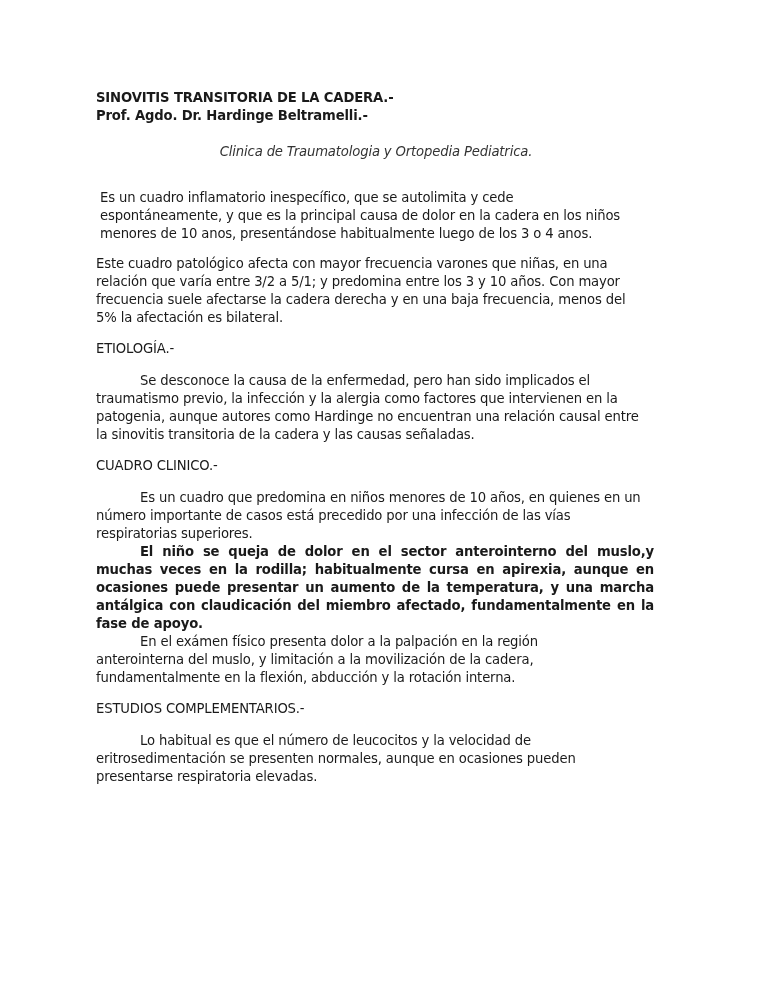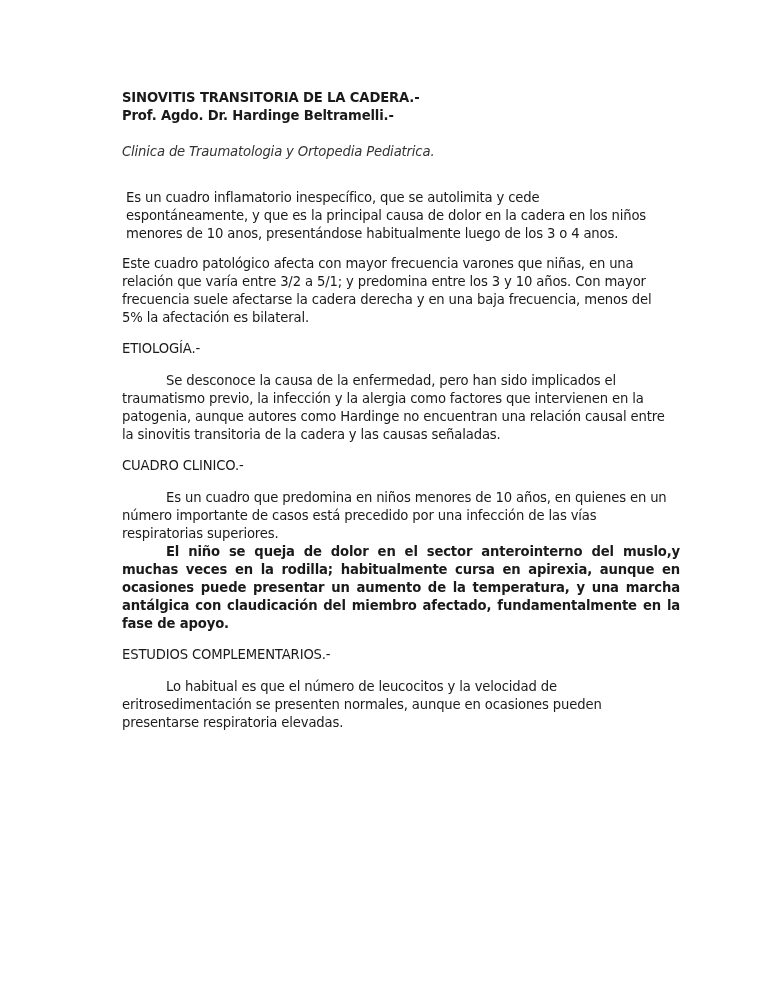--- a/index.html
+++ b/index.html
@@ -1,20 +1,20 @@
 <!DOCTYPE html>
 <html><head>
   <meta charset="utf-8">
   <style>
     html, body { margin: 0; padding: 0; background: #ffffff; }
     body { width: 768px; height: 994px; position: relative; overflow: hidden;
       font-family: "DejaVu Sans", sans-serif; color: #1a1a1a; }
-    .page { position: absolute; left: 122px; top: 89px; width: 560px; font-size: 13.2px; line-height: 18px; letter-spacing: -0.15px; }
+    .page { position: absolute; left: 96px; top: 89px; width: 560px; font-size: 13.2px; line-height: 18px; letter-spacing: -0.15px; }
     .b { font-weight: bold; }
-    .i { font-style: italic; color: #333; }
+    .i { font-style: italic; color: #333; text-align: center; }
     p { margin: 0; }
     .gap { height: 18px; }
     .intro { padding-left: 4px; }
     .ind { text-indent: 44px; }
     .just { text-align: justify; font-weight: bold; }
   </style>
 </head>
 <body>
 
 <div class="page">
@@ -31,18 +31,19 @@
 
   <p>ETIOLOGÍA.-</p>
   <div style="height:14px"></div>
   <p class="ind" style="width:552px">Se desconoce la causa de la enfermedad, pero han sido implicados el traumatismo previo, la infección y la alergia como factores que intervienen en la patogenia, aunque autores como Hardinge no encuentran una relación causal entre la sinovitis transitoria de la cadera y las causas señaladas.</p>
   <div style="height:13px"></div>
 
   <p>CUADRO CLINICO.-</p>
   <div style="height:14px"></div>
   <p class="ind" style="width:545px">Es un cuadro que predomina en niños menores de 10 años, en quienes en un número importante de casos está precedido por una infección de las vías respiratorias superiores.</p>
   <p class="ind just" style="width:558px">El niño se queja de dolor en el sector anterointerno del muslo,y muchas veces en la rodilla; habitualmente cursa en apirexia, aunque en ocasiones puede presentar un aumento de la temperatura, y una marcha antálgica con claudicación del miembro afectado, fundamentalmente en la fase de apoyo.</p>
+  <p class="ind" style="width:530px">En el exámen físico presenta dolor a la palpación en la región anterointerna del muslo, y limitación a la movilización de la cadera, fundamentalmente en la flexión, abducción y la rotación interna.</p>
   <div style="height:13px"></div>
 
   <p>ESTUDIOS COMPLEMENTARIOS.-</p>
   <div style="height:14px"></div>
   <p class="ind" style="width:548px">Lo habitual es que el número de leucocitos y la velocidad de eritrosedimentación se presenten normales, aunque en ocasiones pueden presentarse respiratoria elevadas.</p>
 </div>
 
 </body></html>

